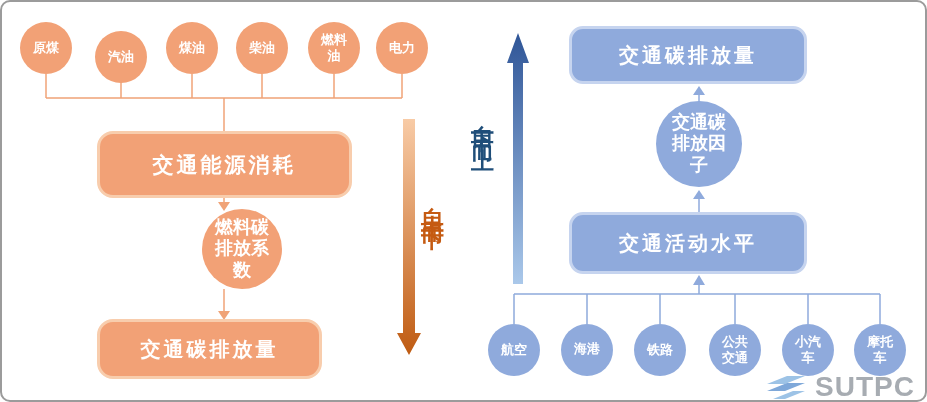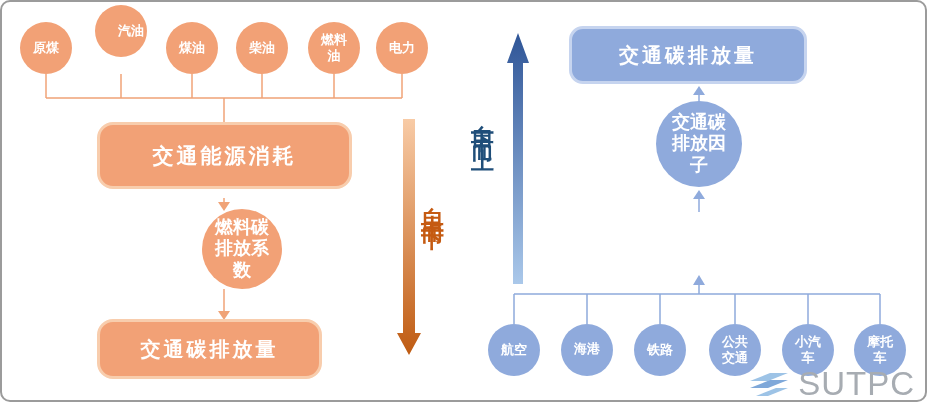--- a/index.html
+++ b/index.html
@@ -47,21 +47,21 @@
     font-weight:bold; font-size:23px; letter-spacing:8px; line-height:1;
   }
   .vlabel.o { color:var(--label-orange,#C55A11); }
   .vlabel.b { color:var(--label-blue,#1F4E79); }
 
   .logo {
     position:absolute; right:10px; bottom:-3px;
     display:flex; align-items:center; gap:8px;
   }
   .logo-text {
-    font-size:33px; font-weight:normal;
+    font-size:28px; font-weight:bold;
     color:var(--logo-gray,#A7ACB2); letter-spacing:1px;
   }
 </style>
 </head>
 <body>
 
 <div class="canvas">
 
   <svg class="layer" width="927" height="402" viewBox="0 0 927 402">
     <defs>
@@ -96,37 +96,37 @@
     </g>
 
     <g>
       <polygon points="511,282 521,282 521,61 527,61 516,31 505,61 511,61" fill="url(#gradB)"></polygon>
     </g>
   </svg>
 
   <div class="circle c-sm orange" style="left:18px;top:20px;">
     <span class="t">原煤</span>
   </div>
-  <div class="circle c-sm orange" style="left:93px;top:3px;justify-content:flex-end;">
+  <div class="circle c-sm orange" style="left:93px;top:29px;">
     <span class="t">汽油</span>
   </div>
   <div class="circle c-sm orange" style="left:164px;top:20px;">
     <span class="t">煤油</span>
   </div>
   <div class="circle c-sm orange" style="left:234px;top:20px;">
     <span class="t">柴油</span>
   </div>
   <div class="circle c-sm orange" style="left:306px;top:20px;">
     <span class="t">燃料油</span>
   </div>
   <div class="circle c-sm orange" style="left:374px;top:20px;">
     <span class="t">电力</span>
   </div>
 
-  <div class="box box-o" style="left:95px;top:120px;width:255px;height:67px;">
+  <div class="box box-o" style="left:95px;top:129px;width:255px;height:67px;">
     <span>交通能源消耗</span>
   </div>
 
   <div class="circle factor orange" style="left:200px;top:207px;width:80px;height:80px;">
     <span class="t">燃料碳排放系数</span>
   </div>
 
   <div class="box box-o" style="left:95px;top:317px;width:225px;height:60px;font-size:20px;">
     <span>交通碳排放量</span>
   </div>
@@ -136,20 +136,23 @@
   <div class="vlabel b" style="left:469px;top:104px;">自下而上</div>
 
   <div class="box box-b" style="left:567px;top:24px;width:238px;height:58px;">
     <span>交通碳排放量</span>
   </div>
 
   <div class="circle factor blue" style="left:654px;top:99px;width:86px;height:86px;">
     <span class="t">交通碳排放因子</span>
   </div>
 
+  <div class="box box-b" style="left:567px;top:210px;width:238px;height:62px;">
+    <span>交通活动水平</span>
+  </div>
 
   <div class="circle c-sm blue" style="left:486px;top:322px;">
     <span class="t">航空</span>
   </div>
   <div class="circle c-sm blue" style="left:559px;top:322px;font-family:Liberation Mono, monospace;">
     <span class="t">海港</span>
   </div>
   <div class="circle c-sm blue" style="left:632px;top:322px;">
     <span class="t">铁路</span>
   </div>

